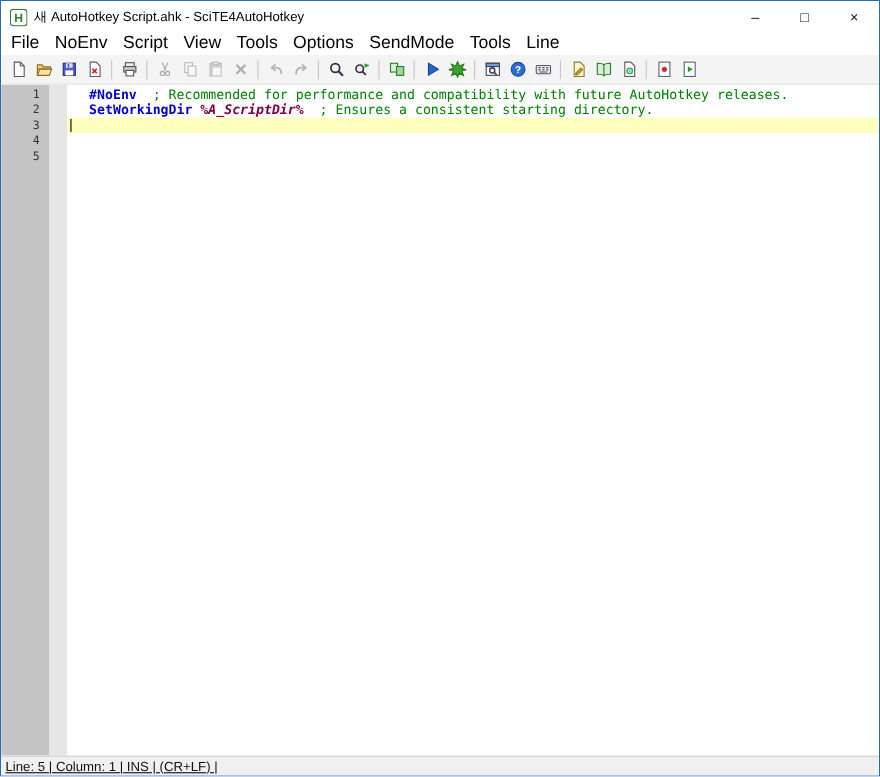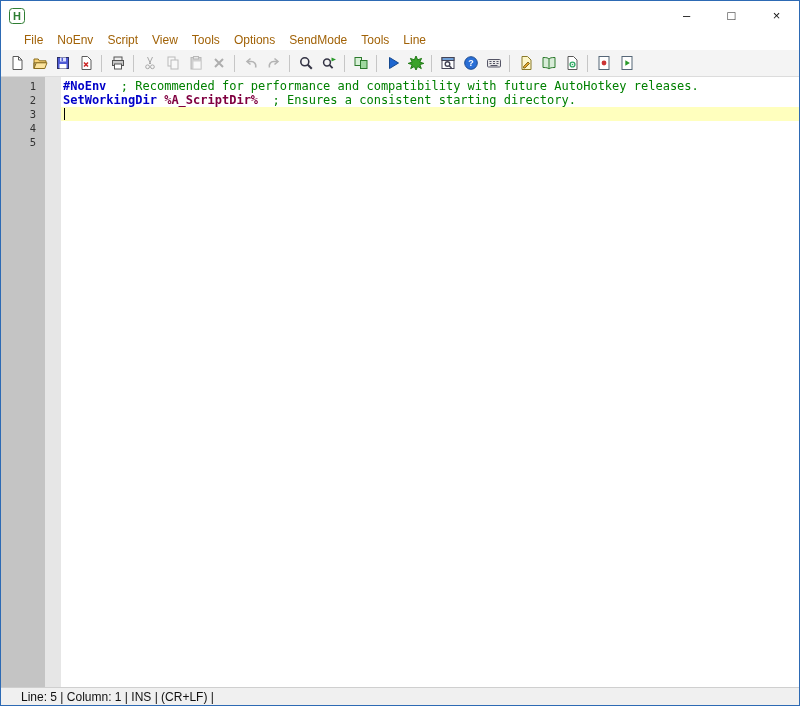--- a/index.html
+++ b/index.html
@@ -11,59 +11,60 @@
   }
   
   .titlebar { height:29px; flex:0 0 29px; display:flex; align-items:center; background:#fff; }
   .app-icon { margin:0 6px 0 8px; flex:0 0 16px; }
   .title-text { font-size:12px; color:#000; white-space:nowrap; }
   .window-controls { margin-left:auto; display:flex; height:100%; }
   .win-btn { width:45px; height:100%; display:flex; align-items:center; justify-content:center;
              font-size:13px; color:#111; cursor:default; }
   
   .menubar { height:20px; flex:0 0 20px; display:flex; align-items:center; background:#fff;
-             padding-left:16px; font-size:12px; color:#a16207; }
+             padding-left:2px; font-size:16px; color:#000000; }
   .menu-item { padding:2px 7px; white-space:nowrap; }
   
   .toolbar { height:27px; flex:0 0 27px; background:var(--toolbar-bg,#f4f4f4);
              border-bottom:1px solid #dcdcdc; display:flex; align-items:center; padding-left:4px; }
   .tb-btn { width:23px; height:23px; display:flex; align-items:center; justify-content:center; }
   .tb-btn.disabled { filter:grayscale(100%) opacity(0.40); }
   .tb-sep { width:1px; height:17px; background:#c6c6c6; margin:0 4px; }
   
   .editor { flex:1 1 auto; display:flex; background:#fff; overflow:hidden;
             font-family:"DejaVu Sans Mono", monospace; font-size:12px; }
   .margin-numbers { width:44px; flex:0 0 44px; background:var(--margin-bg,#c4c4c4);
                     color:#33331b; color:#333; text-align:right; padding:2px 9px 0 0;
                     font-size:10.5px; }
   .line-num { height:14px; line-height:14px; }
   .margin-fold { width:16px; flex:0 0 16px; background:var(--fold-margin-bg,#e6e6e6); }
   .code { flex:1 1 auto; padding-top:2px; }
-  .code-line { height:14px; line-height:14px; white-space:pre; padding-left:2px; position:relative; }
+  .code-line { height:14px; line-height:14px; white-space:pre; padding-left:20px; position:relative; }
   .code-line.current { background:var(--current-line,#ffffbe); }
   .caret { position:absolute; left:3px; top:1px; width:1px; height:12px; background:#000; }
   .tok-plain    { color:#000; }
   .tok-keyword  { color:var(--keyword,#0000c8); font-weight:bold; }
   .tok-comment  { color:var(--comment,#008000); }
-  .tok-variable { color:var(--variable,#800040); font-weight:bold; }
+  .tok-variable { color:var(--variable,#800040); font-weight:bold;font-style:italic; }
   
   .statusbar { height:18px; flex:0 0 18px; background:var(--statusbar-bg,#f0f0f0);
                border-top:1px solid #cfcfcf; display:flex; align-items:center;
-               font-size:12px; color:#111; padding-left:20px; }
+               font-size:12px; color:#111; padding-left:4px;text-decoration:underline; }
 </style>
 </head>
 <body>
 
 <div class="window">
 
   <div class="titlebar">
     <svg class="app-icon" width="16" height="16" viewBox="0 0 16 16">
       <rect x="0.5" y="0.5" width="15" height="15" rx="3" fill="#ffffff" stroke="#2e7d32"></rect>
       <text x="8" y="12" text-anchor="middle" font-size="11" font-weight="bold" fill="#2e7d32">H</text>
     </svg>
+    <div class="title-text">새 AutoHotkey Script.ahk - SciTE4AutoHotkey</div>
     <div class="window-controls">
       <div class="win-btn">–</div>
       <div class="win-btn">□</div>
       <div class="win-btn">×</div>
     </div>
   </div>
 
   <div class="menubar">
       <div class="menu-item">File</div>
       <div class="menu-item">NoEnv</div>

